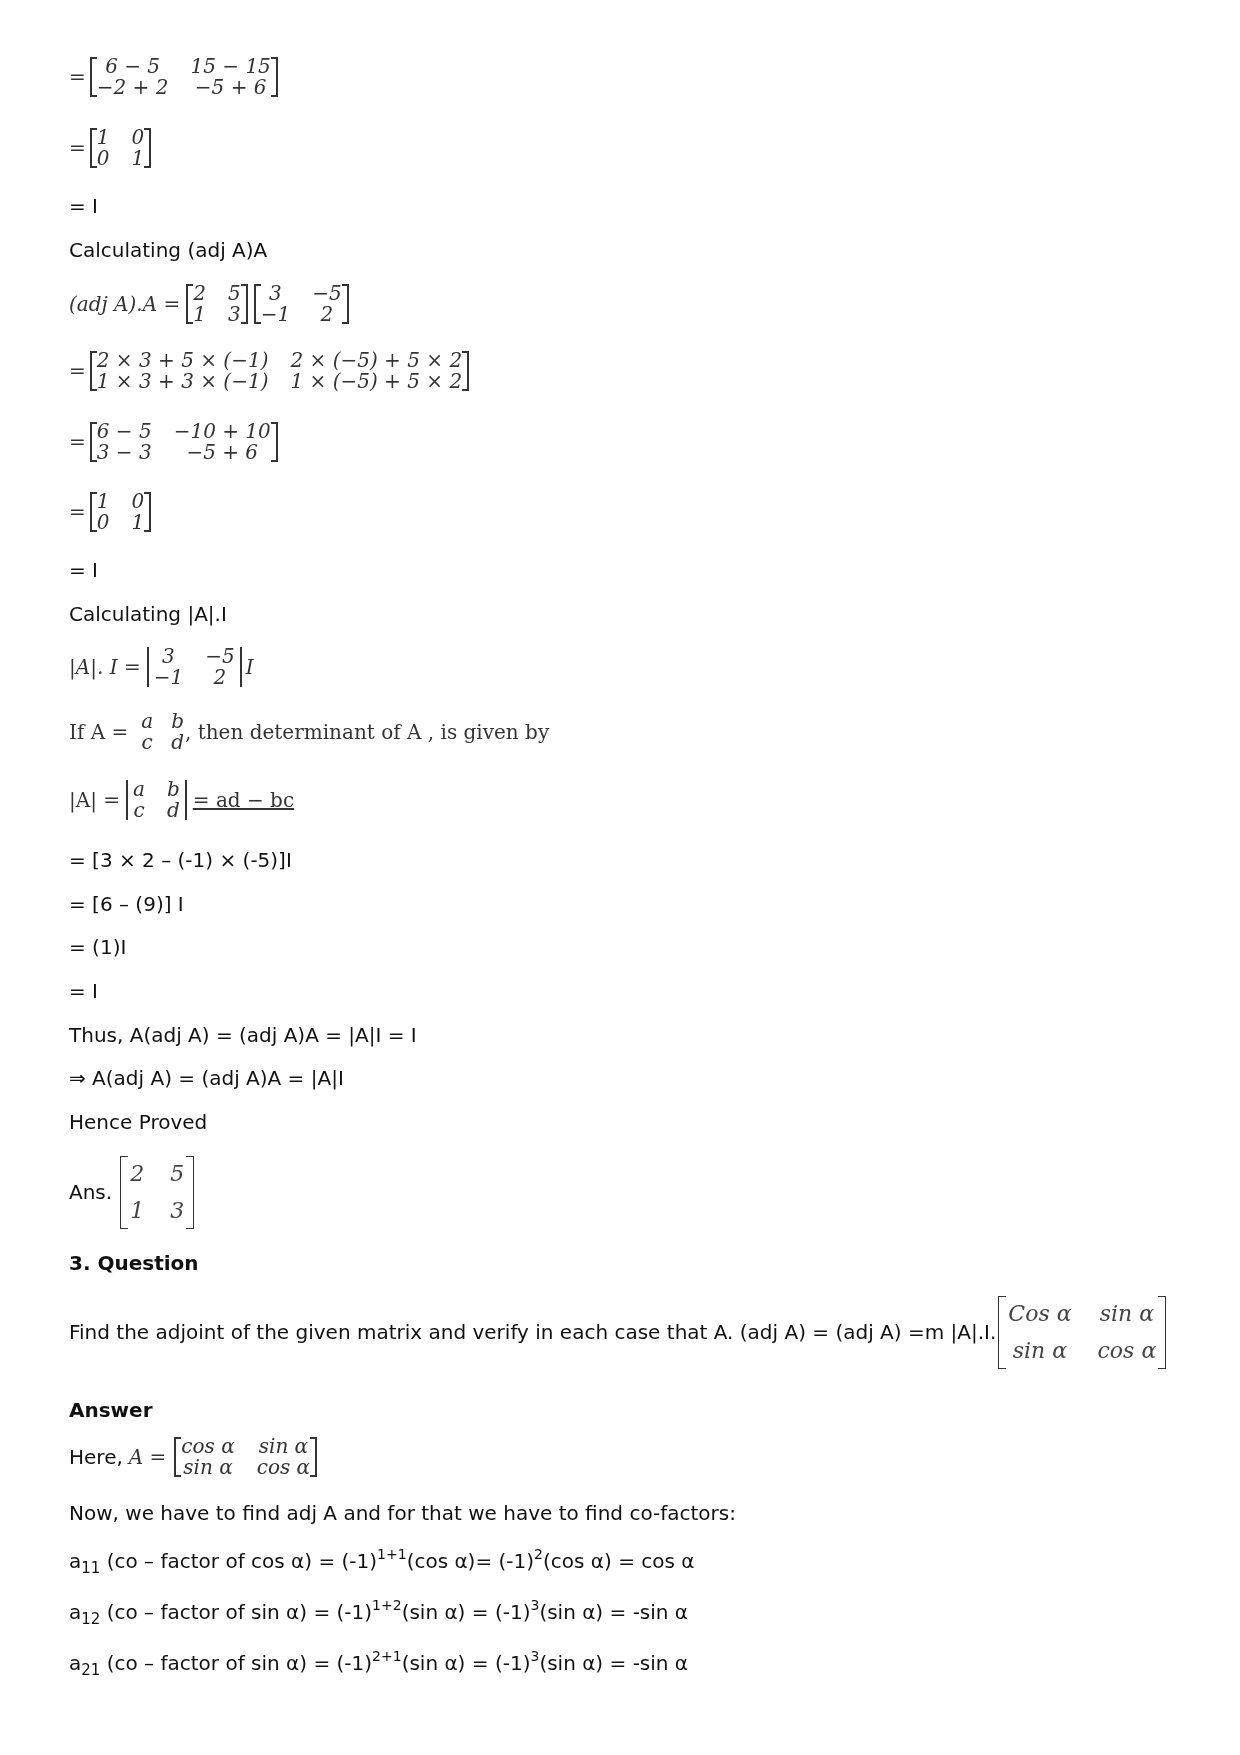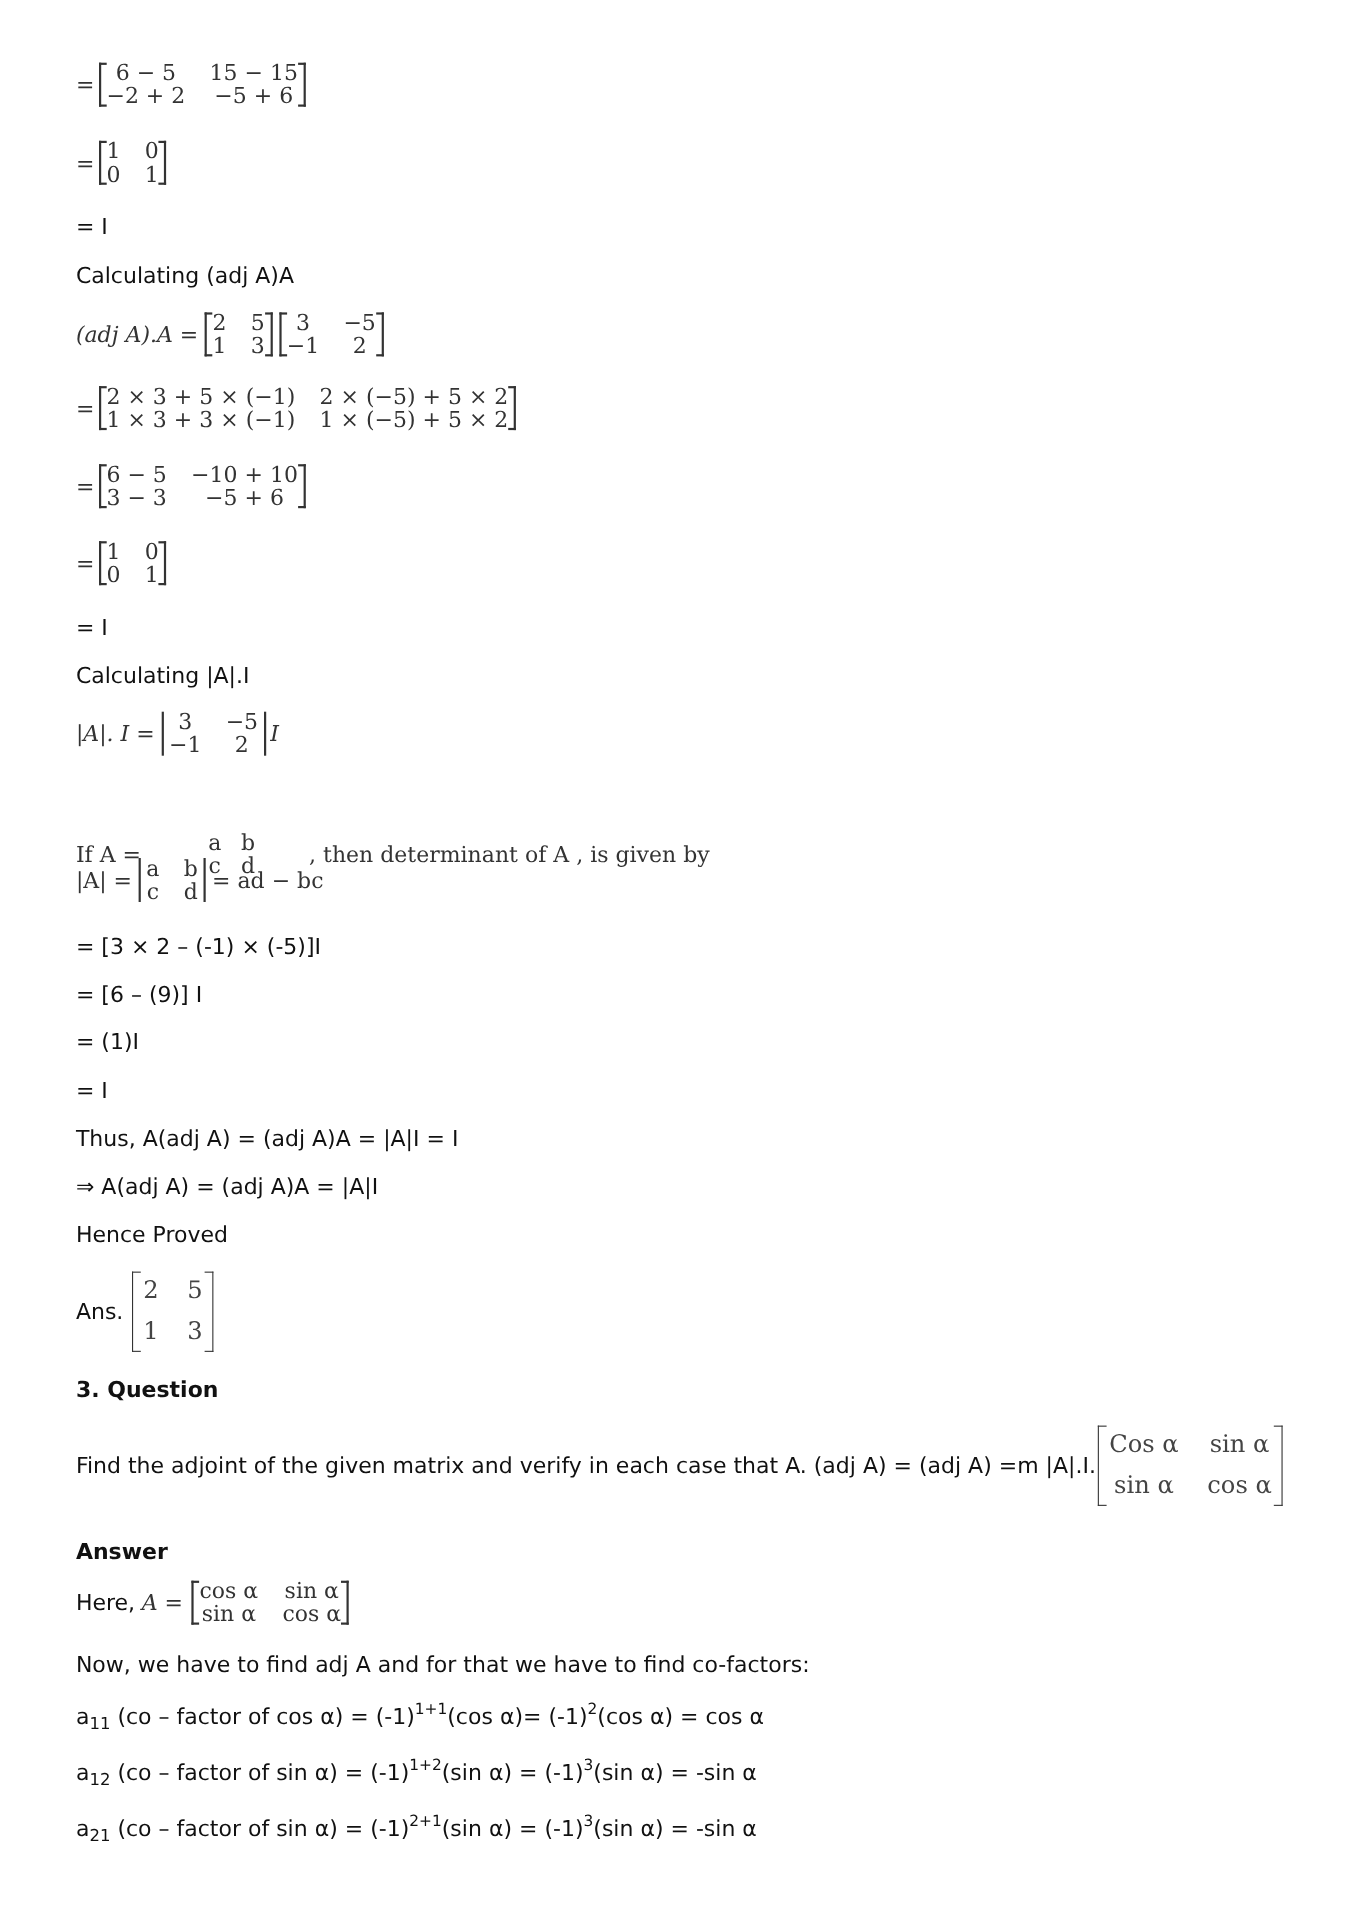--- a/index.html
+++ b/index.html
@@ -4,21 +4,21 @@
   <style>
     html, body { margin: 0; padding: 0; background: #ffffff; }
     body { width: 1240px; height: 1755px; position: relative; overflow: hidden; color: #111; }
     .page { position: absolute; left: 0; top: 0; width: 1240px; height: 1755px; }
     .line { position: absolute; left: 69px; font-family: "DejaVu Sans", sans-serif; font-size: 20px; white-space: nowrap; line-height: 1; }
     .bold { font-weight: bold; }
     .math { font-family: "DejaVu Serif", serif; color: #333; }
     .mathi { font-family: "DejaVu Serif", serif; font-style: italic; color: #333; text-align: center; }
     .row { display: flex; align-items: center; }
     .eq { font-family: "DejaVu Serif", serif; font-size: 20px; color: #333; margin-right: 4px; }
-    .mat { display: inline-grid; position: relative; padding: 0 7px; font-family: "DejaVu Serif", serif; font-size: 20px; color: #333; line-height: 1.05; column-gap: 22px; }
+    .mat { display: inline-grid; position: relative; padding: 0 7px; font-family: "DejaVu Serif", serif; font-size: 20px; color: #333; line-height: 1.05; column-gap: 22px; font-style: italic; }
     .mat.c2 { grid-template-columns: auto auto; }
     .mat .cell { text-align: center; }
     .mat.bracket::before, .mat.bracket::after { content: ""; position: absolute; top: 1px; bottom: 1px; width: 5px; border: 2px solid #333; }
     .mat.bracket::before { left: 0; border-right: none; }
     .mat.bracket::after { right: 0; border-left: none; }
     .mat.bar::before, .mat.bar::after { content: ""; position: absolute; top: 1px; bottom: 1px; width: 0; border-left: 2px solid #333; }
     .mat.bar::before { left: 0; }
     .mat.bar::after { right: 0; }
     .mat.plain { column-gap: 18px; }
     .mat.big { line-height: 1.7; font-size: 22px; padding: 0 10px; column-gap: 26px; color: #444; }
@@ -108,40 +108,40 @@
     <span class="mathi" style="font-size:20px;margin-right:6px;">|A|. I =</span>
     <span class="mat c2 bar">
       <span class="cell">3</span>
       <span class="cell">−5</span>
       <span class="cell">−1</span>
       <span class="cell">2</span>
     </span>
     <span class="mathi" style="font-size:20px;margin-left:4px;">I</span>
   </div>
 
-  <div class="line row" style="top:756px;gap:48px;">
+  <div class="line row" style="top:711px;">
     <span class="math" style="font-size:20px;margin-right:6px;">If A =</span>
     <span class="mat c2 plain">
       <span class="cell">a</span>
       <span class="cell">b</span>
       <span class="cell">c</span>
       <span class="cell">d</span>
     </span>
     <span class="math" style="font-size:20px;margin-left:-6px;">, then determinant of A , is given by</span>
   </div>
 
   <div class="line row" style="top:779px;">
     <span class="math" style="font-size:20px;margin-right:6px;">|A| =</span>
     <span class="mat c2 bar">
       <span class="cell">a</span>
       <span class="cell">b</span>
       <span class="cell">c</span>
       <span class="cell">d</span>
     </span>
-    <span class="math" style="font-size:20px;margin-left:6px;">= ad − bc</span>
+    <span class="math" style="font-size:20px;margin-left:6px;text-decoration:underline;">= ad − bc</span>
   </div>
 
   <div class="line" style="top:850px;">= [3 × 2 – (-1) × (-5)]I</div>
   <div class="line" style="top:894px;">= [6 – (9)] I</div>
   <div class="line" style="top:937px;text-align:right;">= (1)I</div>
   <div class="line" style="top:981px;">= I</div>
   <div class="line" style="top:1025px;">Thus, A(adj A) = (adj A)A = |A|I = I</div>
   <div class="line" style="top:1068px;">⇒ A(adj A) = (adj A)A = |A|I</div>
   <div class="line" style="top:1112px;">Hence Proved</div>
 

